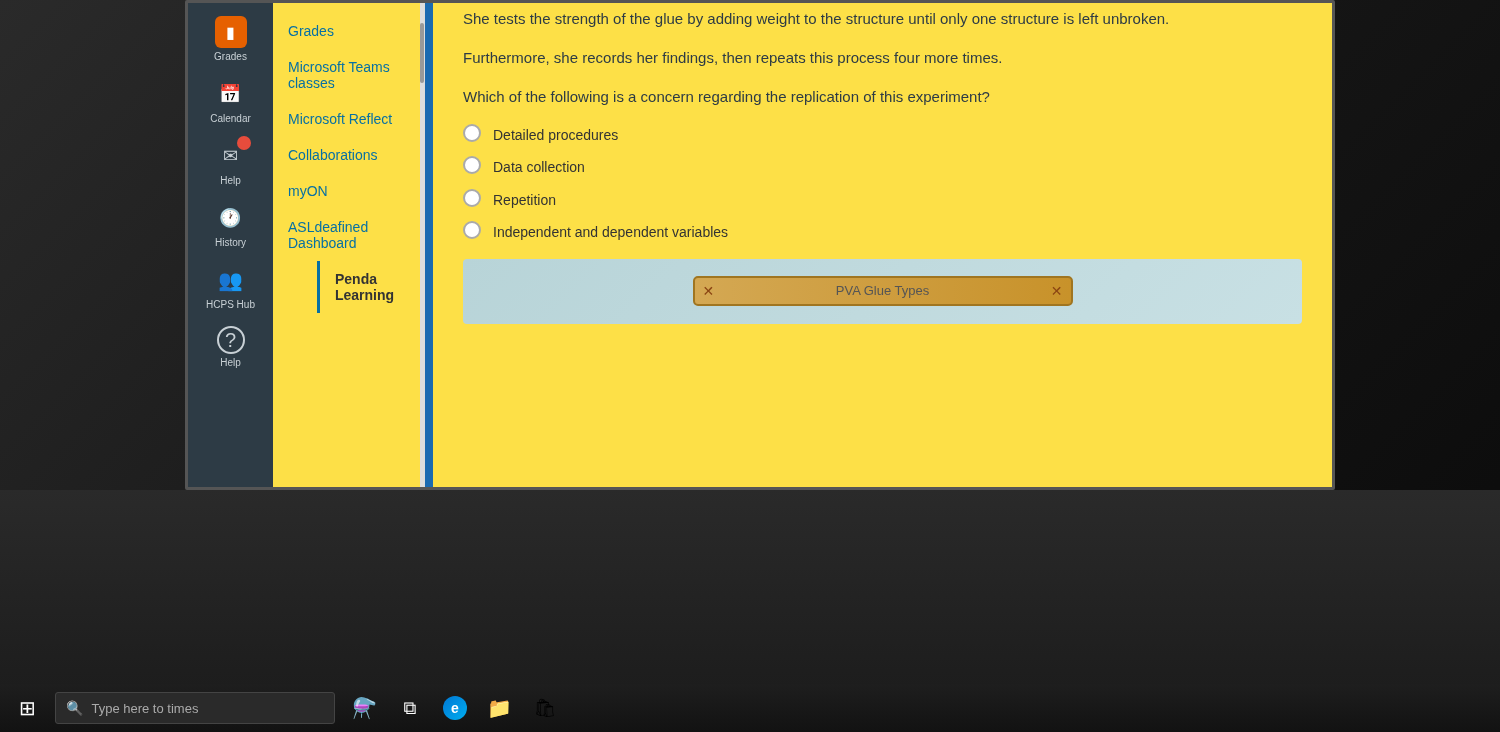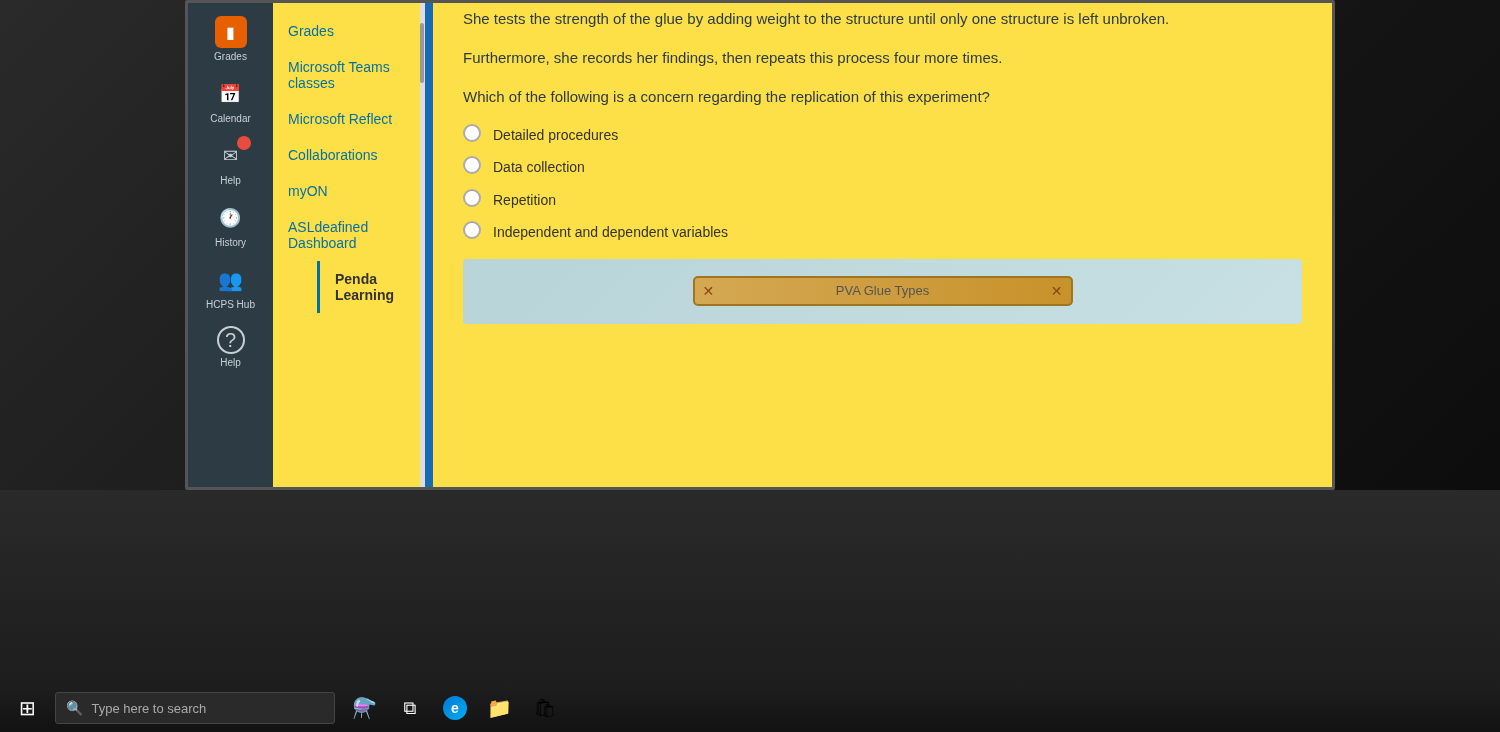--- a/index.html
+++ b/index.html
@@ -418,21 +418,21 @@
 <div class="laptop-body"></div>
 
 <div class="taskbar">
 
   <div class="taskbar-start">
     ⊞
   </div>
 
   <div class="taskbar-search">
     <span class="taskbar-search-icon">🔍</span>
-    <span>Type here to search</span>
+    <span>Type here to times</span>
   </div>
 
   <div class="taskbar-apps">
 
     <div class="taskbar-app">
       <span class="beaker-icon">⚗️</span>
     </div>
 
     <div class="taskbar-app">
       <span style="color:white; font-size:18px;">⧉</span>

